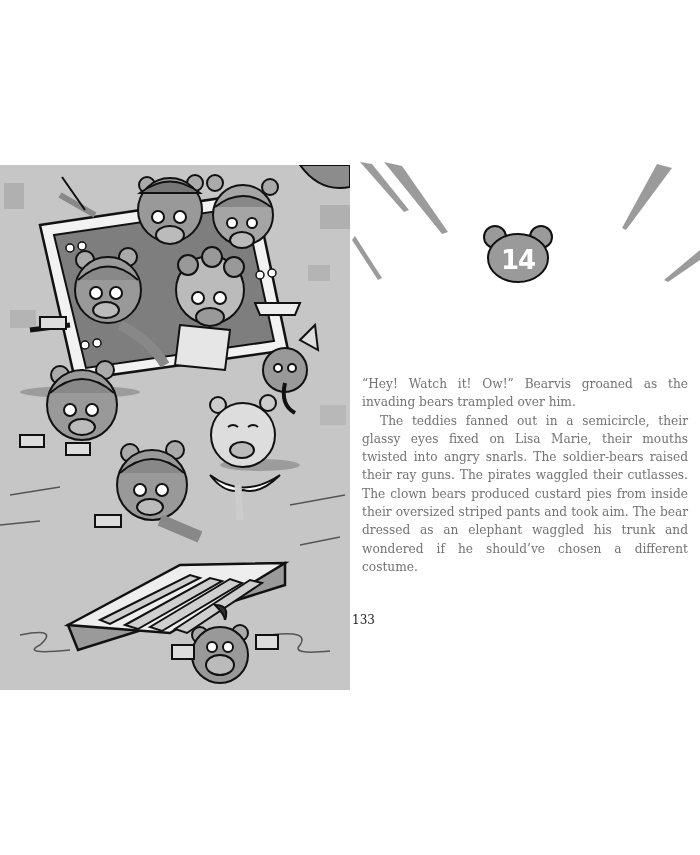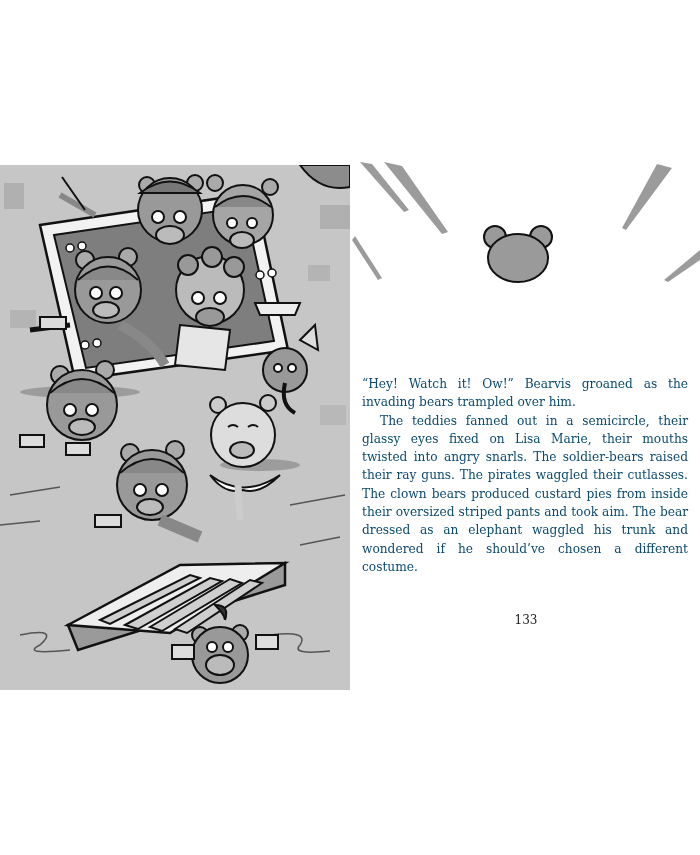--- a/index.html
+++ b/index.html
@@ -67,36 +67,35 @@
       line-height: 36px;
     }
     .body-text {
       position: absolute;
       left: 10px;
       top: 215px;
       width: 326px;
       font-family: "DejaVu Serif", serif;
       font-size: 12.2px;
       line-height: 18.3px;
-      color: #0c4a6e;
+      color: #737373;
       text-align: justify;
     }
     .body-text p {
       margin: 0;
       text-indent: 18px;
     }
     .body-text p.first {
       text-indent: 0;
     }
     .page-number {
       position: absolute;
       left: 0;
       top: 453px;
       width: 348px;
-      text-align: center;
       font-family: "DejaVu Serif", serif;
       font-size: 12px;
       color: #222222;
     }
   </style>
 </head>
 <body>
 
 <div class="spread">
 
@@ -261,20 +260,21 @@
         <polygon points="348,90 348,100 316,122 312,120"></polygon>
       </g>
     </svg>
 
     <div class="chapter-badge">
       <svg width="72" height="60" viewBox="0 0 72 60">
         <circle cx="13" cy="13" r="11" fill="#9a9a9a" stroke="#111" stroke-width="2"></circle>
         <circle cx="59" cy="13" r="11" fill="#9a9a9a" stroke="#111" stroke-width="2"></circle>
         <ellipse cx="36" cy="34" rx="30" ry="24" fill="#9a9a9a" stroke="#111" stroke-width="2"></ellipse>
       </svg>
+      <div class="chapter-number">14</div>
     </div>
 
     <div class="body-text">
       <p class="first">“Hey! Watch it! Ow!” Bearvis groaned as the invading bears trampled over him.</p>
       <p>The teddies fanned out in a semicircle, their glassy eyes fixed on Lisa Marie, their mouths twisted into angry snarls. The soldier-bears raised their ray guns. The pirates waggled their cutlasses. The clown bears produced custard pies from inside their oversized striped pants and took aim. The bear dressed as an elephant waggled his trunk and wondered if he should’ve chosen a different costume.</p>
     </div>
 
     <div class="page-number">133</div>
   </div>
 </div>

